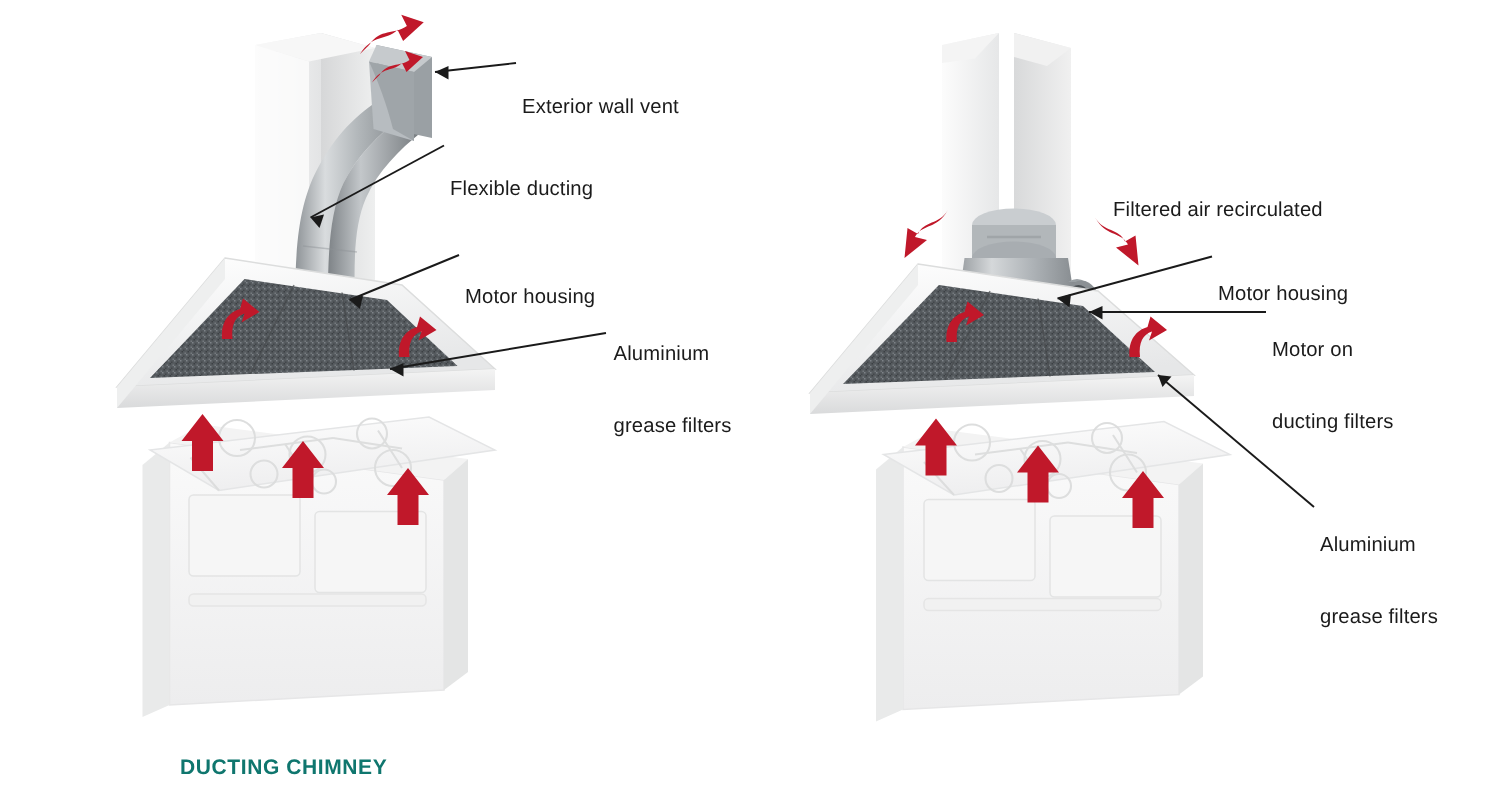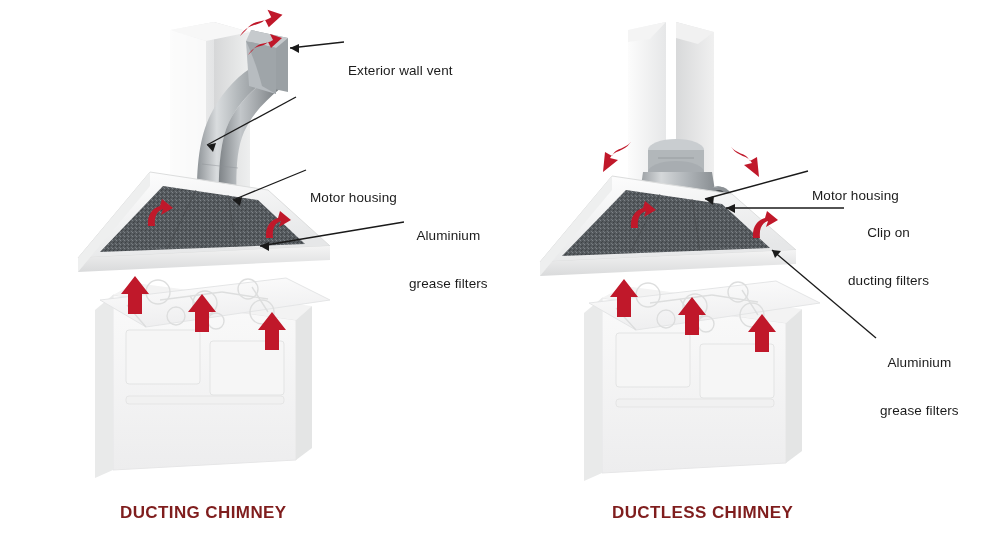--- a/index.html
+++ b/index.html
@@ -16,21 +16,20 @@
     width: 1000px;
     height: 541px;
     background: #ffffff;
     overflow: hidden;
   }
   .panel {
     position: absolute;
     top: 0;
     height: 450px;
     width: 500px;
-    text-align: center;
   }
   #panel-ducting { left: 0; }
   #panel-ductless { left: 500px; }
 
   .illus {
     position: absolute;
     left: 0;
     top: 0;
     width: 500px;
     height: 541px;
@@ -43,23 +42,23 @@
     line-height: 16px;
     color: #1b1b1b;
     white-space: pre;
     letter-spacing: 0.1px;
   }
 
   .caption {
     position: absolute;
     font-family: "Liberation Sans", sans-serif;
     font-weight: bold;
-    font-size: 17px;
+    font-size: 14px;
     letter-spacing: 0.4px;
-    color: #7f1d1d;
+    color: #0f766e;
     white-space: nowrap;
   }
   #caption-ducting { left: 120px; top: 503px; }
   #caption-ductless { left: 612px; top: 503px; }
 </style>
 </head>
 <body>
 
 <div id="stage">
 
@@ -214,20 +213,23 @@
       <g fill="#1a1a1a">
         <polygon points="290,48 299,44 299,53"></polygon>
         <polygon points="207,145 216,143 213,152"></polygon>
         <polygon points="233,200 242,197 240,206"></polygon>
         <polygon points="260,246 269,242 269,251"></polygon>
       </g>
     </svg>
 
     <div class="label" style="left:348px; top:31px;">
       <div>Exterior wall vent</div>
+    </div>
+    <div class="label" style="left:300px; top:86px;">
+      <div>Flexible ducting</div>
     </div>
     <div class="label" style="left:310px; top:158px;">
       <div>Motor housing</div>
     </div>
     <div class="label" style="left:409px; top:196px;">
       <div>Aluminium</div>
       <div>grease filters</div>
     </div>
   </div>
 
@@ -369,30 +371,30 @@
         <path d="M376,338 L272,250"></path>
       </g>
       <g fill="#1a1a1a">
         <polygon points="205,199 214,196 213,205"></polygon>
         <polygon points="226,208 235,204 235,213"></polygon>
         <polygon points="272,250 281,251 275,258"></polygon>
       </g>
     </svg>
 
     <div class="label" style="left:242px; top:100px;">
+      <div>Filtered air recirculated</div>
     </div>
     <div class="label" style="left:312px; top:156px;">
       <div>Motor housing</div>
     </div>
     <div class="label" style="left:348px; top:193px;">
-      <div>Clip on</div>
+      <div>Motor on</div>
       <div>ducting filters</div>
     </div>
     <div class="label" style="left:380px; top:323px;">
       <div>Aluminium</div>
       <div>grease filters</div>
     </div>
   </div>
 
   <div class="caption" id="caption-ducting">DUCTING CHIMNEY</div>
-  <div class="caption" id="caption-ductless">DUCTLESS CHIMNEY</div>
 
 </div>
 
 </body></html>

